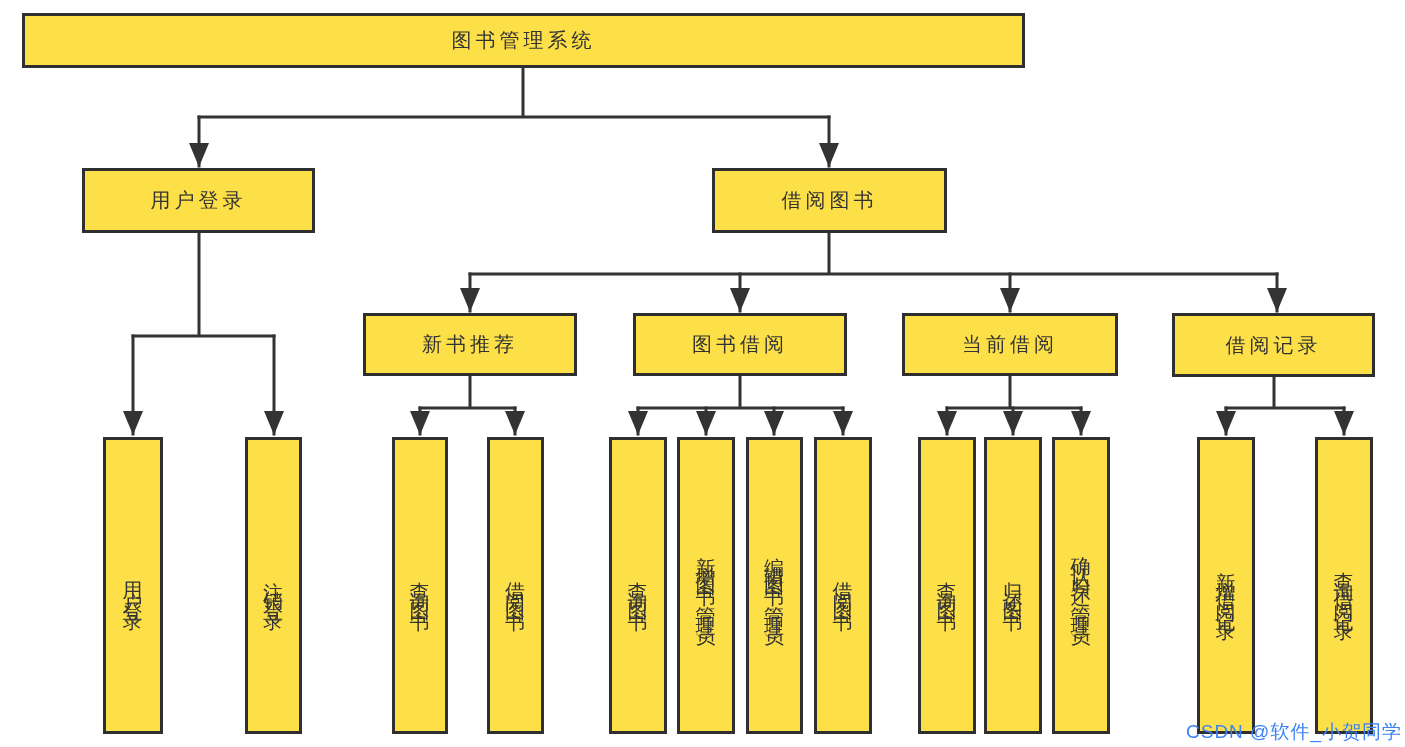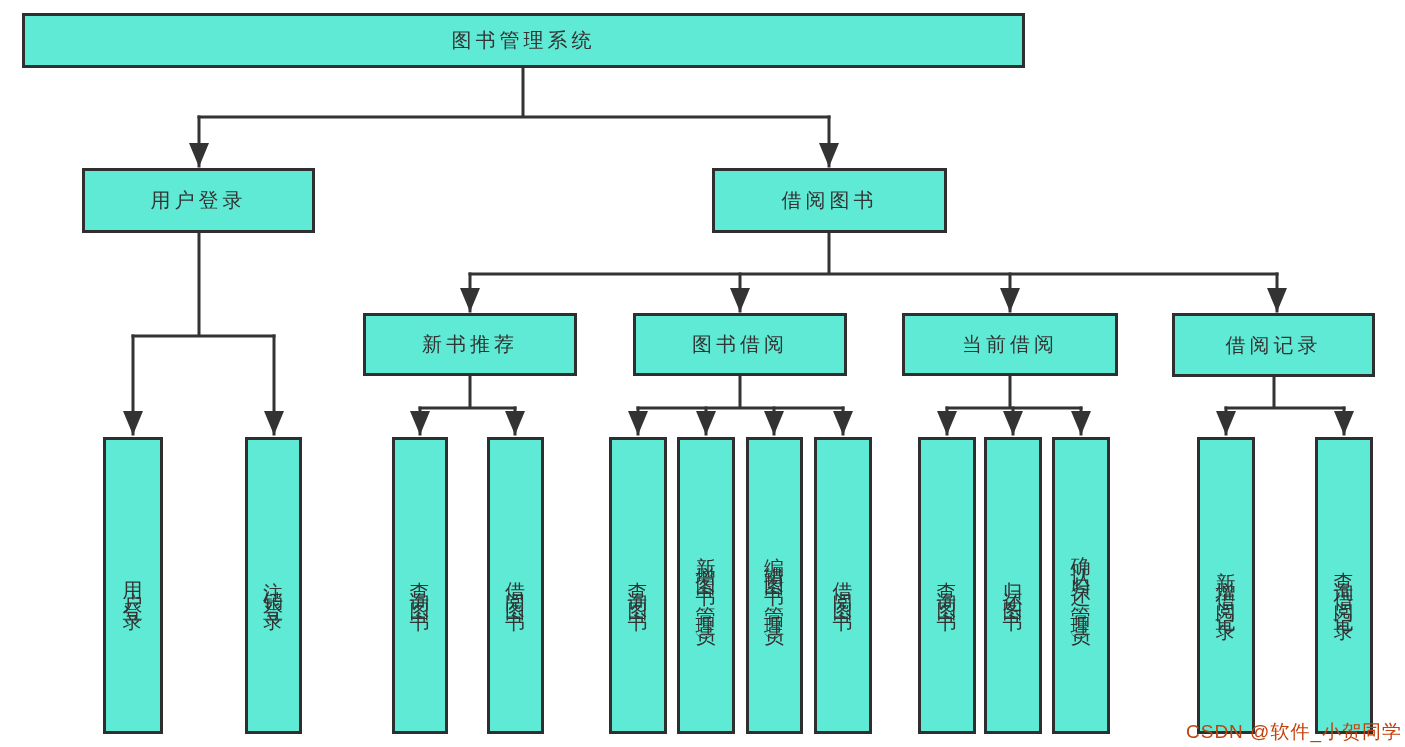--- a/index.html
+++ b/index.html
@@ -10,21 +10,21 @@
     height: 747px;
     background: #ffffff;
     font-family: "Liberation Sans", "DejaVu Sans", sans-serif;
     overflow: hidden;
   }
   .wires { position: absolute; left: 0; top: 0; width: 1405px; height: 747px; }
   .wire  { stroke: #333333; stroke-width: 3; fill: none; stroke-linecap: square; }
 
   .node {
     position: absolute;
-    background: #5eead4;
+    background: #fde047;
     border: 3px solid #2f2f2f;
     color: #333333;
     display: flex;
     align-items: center;
     justify-content: center;
   }
   .hbox { font-size: 20px; letter-spacing: 4px; white-space: nowrap; }
 
   .vbox { top: 437px; height: 297px; }
   .vbox .vtxt {
@@ -59,21 +59,21 @@
   .v-d3 { left: 1052px; width: 58px; }
   .v-e1 { left: 1197px; width: 58px; }
   .v-e2 { left: 1315px; width: 58px; }
 
   .watermark {
     position: absolute;
     left: 1186px;
     top: 719px;
     font-size: 19px;
     letter-spacing: 1px;
-    color: #c2410c;
+    color: #3b82f6;
     white-space: nowrap;
     z-index: 5;
   }
 </style>
 </head>
 <body>
 
 <div class="canvas">
 
   <svg class="wires" width="1405" height="747" viewBox="0 0 1405 747" xmlns="http://www.w3.org/2000/svg">

